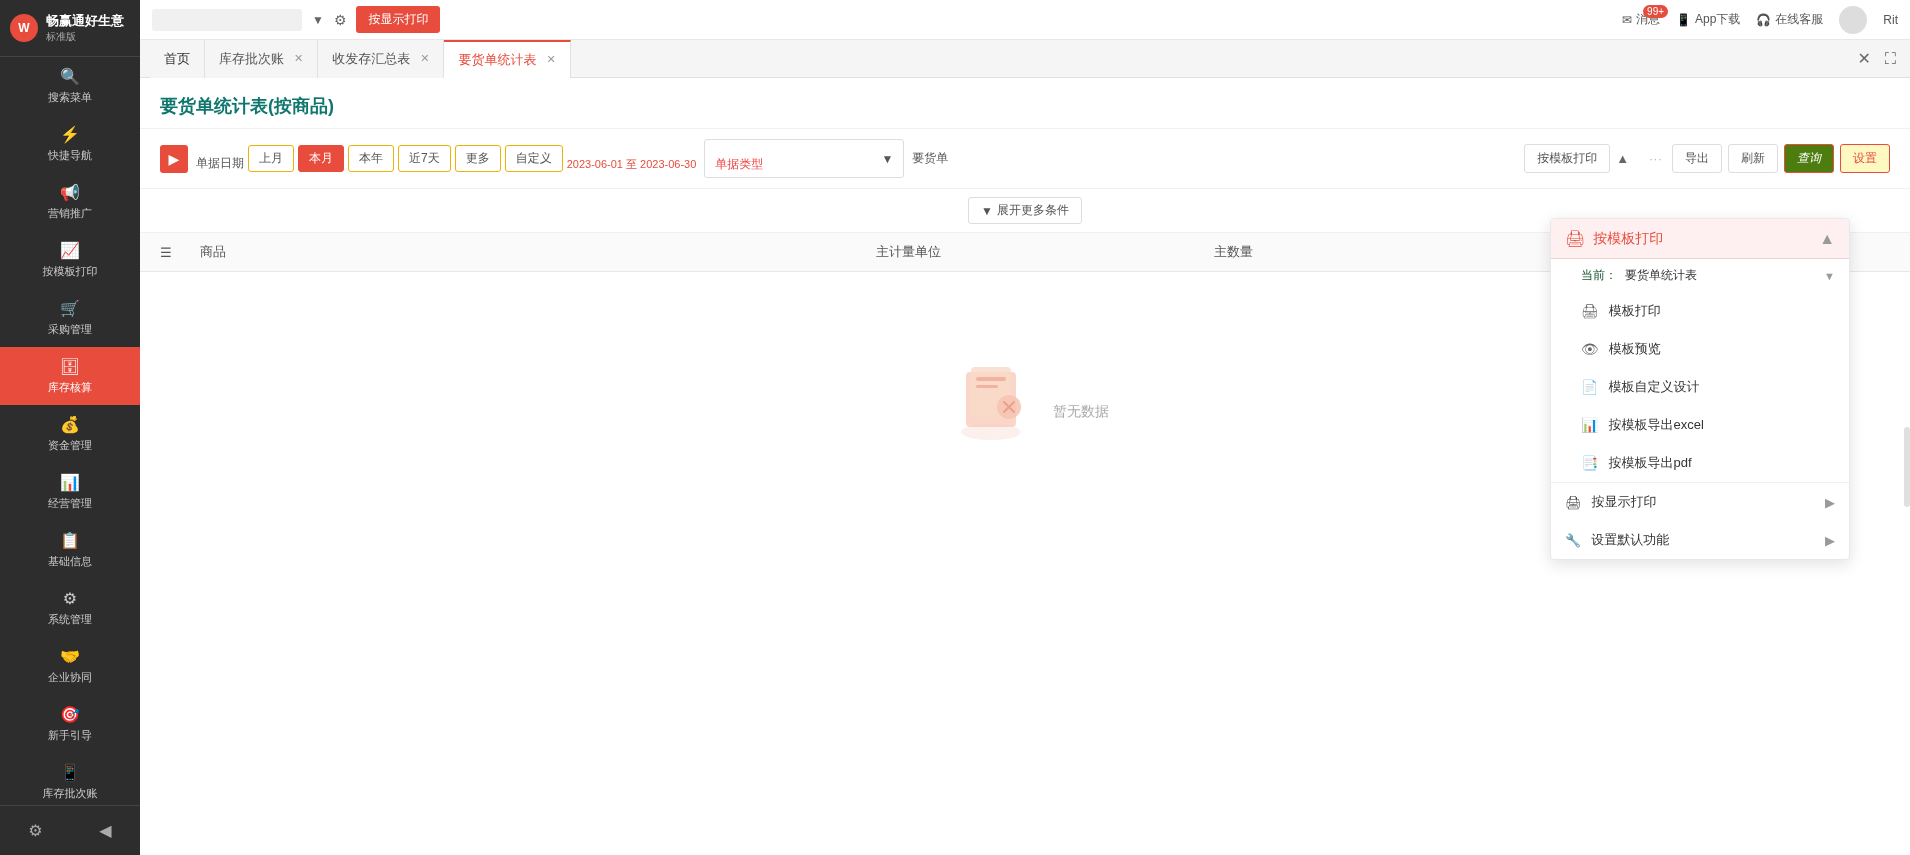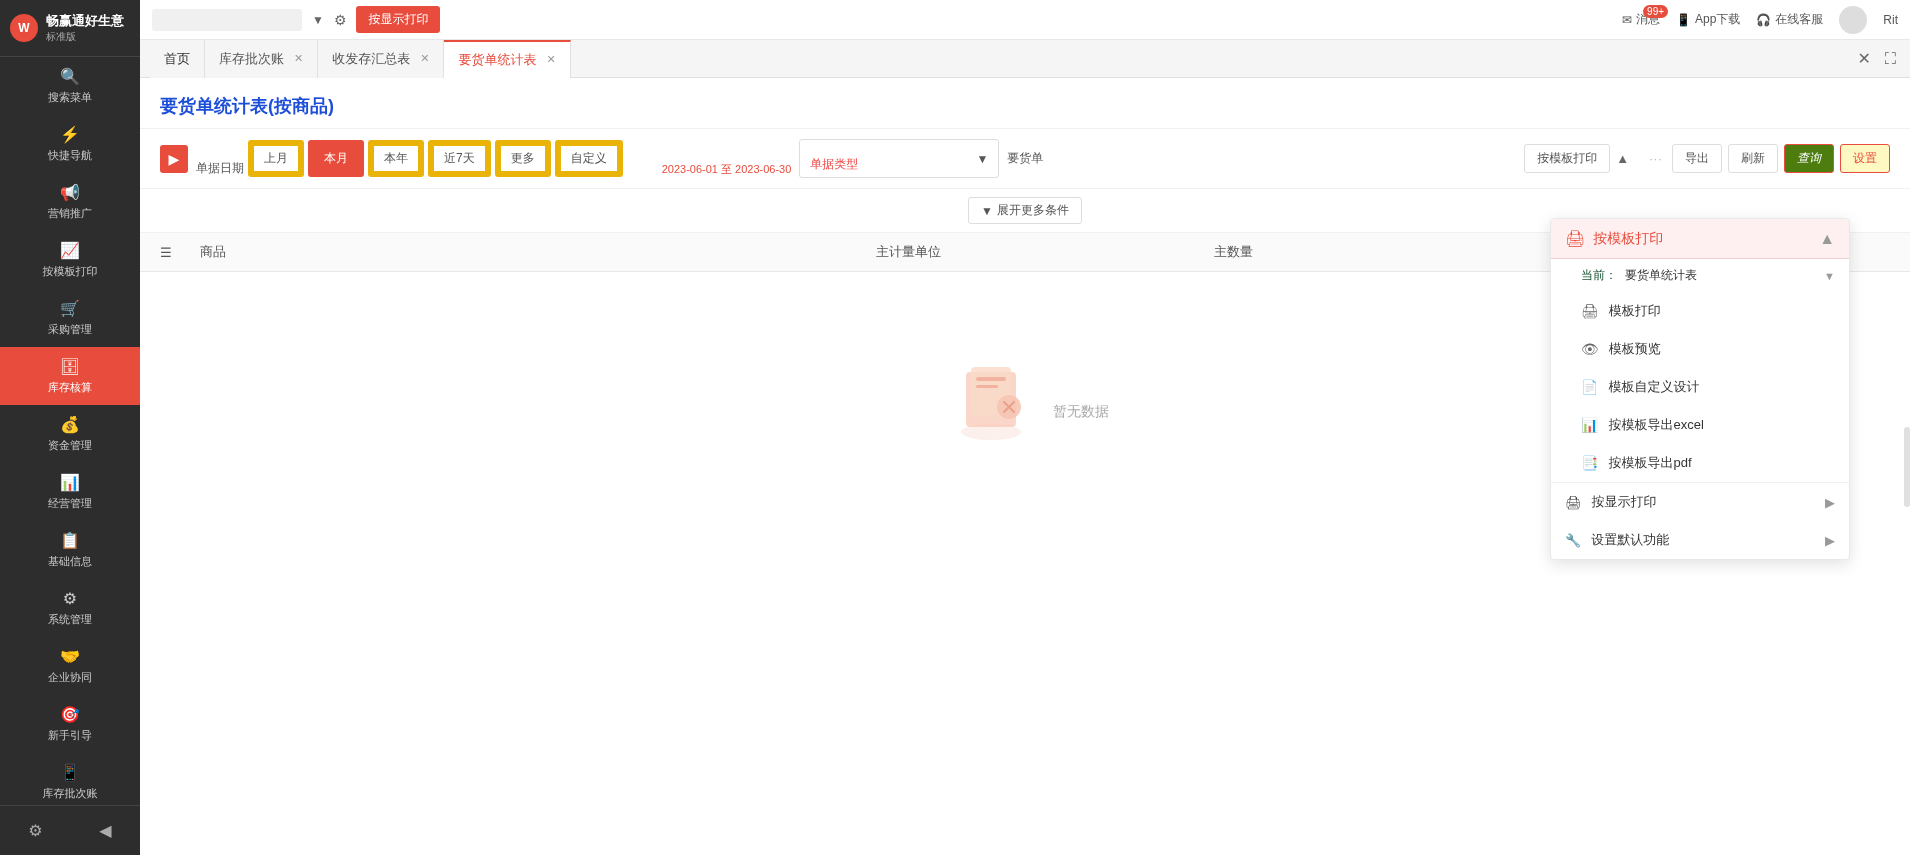--- a/index.html
+++ b/index.html
@@ -41,30 +41,30 @@
     .tab { display: flex; align-items: center; padding: 0 14px; height: 38px; font-size: 13px; color: #555; cursor: pointer; border-right: 1px solid #e0e0e0; background: #f5f5f5; gap: 6px; white-space: nowrap; }
     .tab.home { color: #333; font-weight: normal; }
     .tab.active { background: #fff; color: #e74c3c; border-top: 2px solid #e74c3c; }
     .tab .close-btn { font-size: 11px; color: #999; cursor: pointer; margin-left: 4px; }
     .tabs-bar-right { margin-left: auto; display: flex; align-items: center; gap: 6px; padding-right: 10px; }
     .tab-action-btn { color: #666; font-size: 16px; cursor: pointer; padding: 4px; }
 
     
     .content { flex: 1; overflow-y: auto; padding: 0; background: #fff; position: relative; }
     .page-header { padding: 16px 20px 10px; border-bottom: 1px solid #f0f0f0; }
-    .page-title { font-size: 18px; font-weight: bold; color: #1d4ed8; }
+    .page-title { font-size: 18px; font-weight: bold; color: #0f766e; }
 
     
     .toolbar { padding: 10px 20px; display: flex; align-items: center; gap: 8px; border-bottom: 1px solid #f0f0f0; position: relative; }
     .toolbar-expand-btn { width: 28px; height: 28px; background: #e74c3c; border-radius: 3px; display: flex; align-items: center; justify-content: center; color: white; cursor: pointer; font-size: 14px; }
     .filter-group { display: flex; align-items: flex-end; gap: 4px; }
     .filter-label { color: #555; font-size: 12px; }
-    .filter-btn { padding: 4px 10px; border: 6px solid #eab308; border-radius: 3px; background: #fff; font-size: 12px; color: #555; cursor: pointer; }
+    .filter-btn { padding: 4px 10px; border: 1px solid #eab308; border-radius: 3px; background: #fff; font-size: 12px; color: #555; cursor: pointer; }
     .filter-btn.active { background: #e74c3c; color: white; border-color: #e74c3c; }
-    .filter-date-text { font-size: 11px; color: #e74c3c; margin-left: 35px; }
+    .filter-date-text { font-size: 11px; color: #e74c3c; }
     .filter-dropdown { display: flex; align-items: center; gap: 4px; padding: 4px 10px; border: 1px solid #ddd; border-radius: 3px; background: #fff; font-size: 12px; color: #555; cursor: pointer; min-width: 200px; }
     .filter-dropdown .label { color: #ef4444; margin-top: 12px; }
     .filter-dropdown .arrow { margin-left: auto; }
     .toolbar-right { margin-left: auto; display: flex; align-items: center; gap: 6px; }
     .toolbar-right-btn { padding: 5px 12px; border: 1px solid #ddd; border-radius: 3px; background: #fff; font-size: 12px; color: #555; cursor: pointer; display: flex; align-items: center; gap: 4px; }
     .toolbar-right-btn.primary { background: #4d7c0f; color: white; border-color: #e74c3c; font-style: italic; }
     .toolbar-right-btn.settings { background: #fef9c3; border: 1px solid #e74c3c; color: #e74c3c; }
 
     
     .more-filters { padding: 8px 20px; display: flex; justify-content: center; border-bottom: 1px solid #f0f0f0; }

